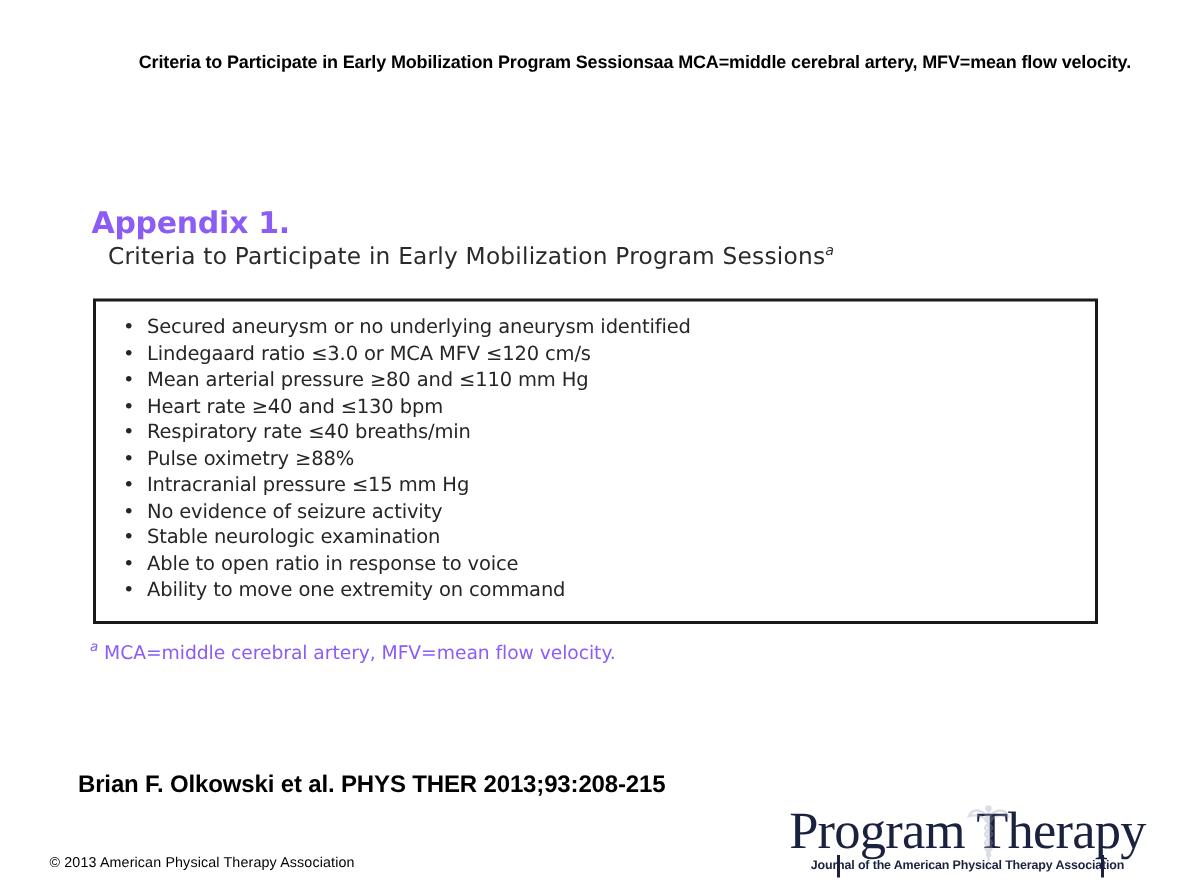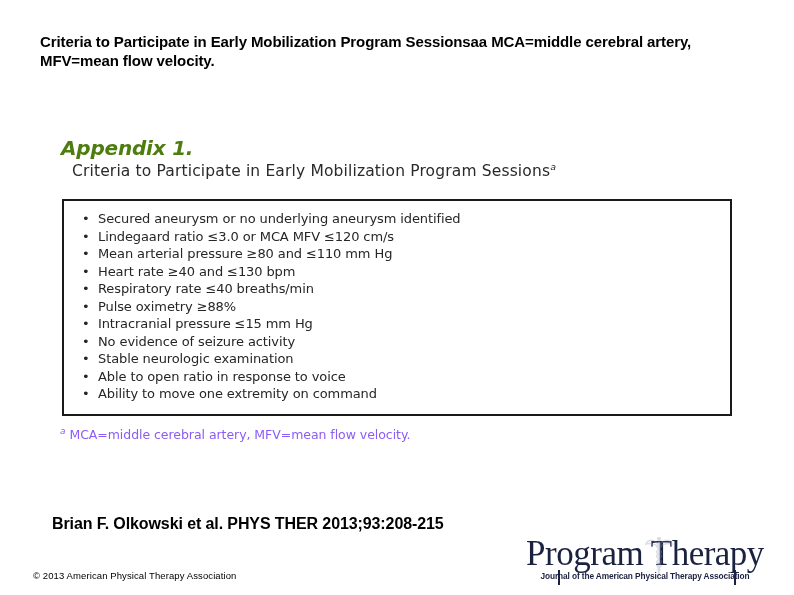--- a/index.html
+++ b/index.html
@@ -15,46 +15,45 @@
     font-family: "Liberation Sans", sans-serif;
     color: #000000;
   }
 
   
   .slide-title {
     position: absolute;
     left: 40px;
     top: 32px;
     width: 714px;
-    text-align: left;
-    font-family: "Liberation Sans", sans-serif;
-    font-size: 15px;
+    text-align: right;
+    font-family: "Liberation Sans", sans-serif;
+    font-size: 12px;
     font-weight: bold;
     line-height: 19px;
     color: #000000;
     letter-spacing: -0.1px;
   }
 
   
   .figure-block {
     position: absolute;
     left: 55px;
     top: 136px;
     width: 690px;
   }
 
   .appendix-heading {
     font-family: "DejaVu Sans", sans-serif;
     font-size: 20px;
     font-weight: bold;
-    color: #4d7c0f;
+    color: #8b5cf6;
     letter-spacing: -0.2px;
     line-height: 24px;
     margin: 0 0 1px 6px;
-    font-style: italic;
   }
 
   .appendix-subtitle {
     font-family: "DejaVu Sans", sans-serif;
     font-size: 15.5px;
     font-weight: normal;
     color: #2a2a2a;
     letter-spacing: 0.15px;
     line-height: 20px;
     margin: 0 0 0 17px;

